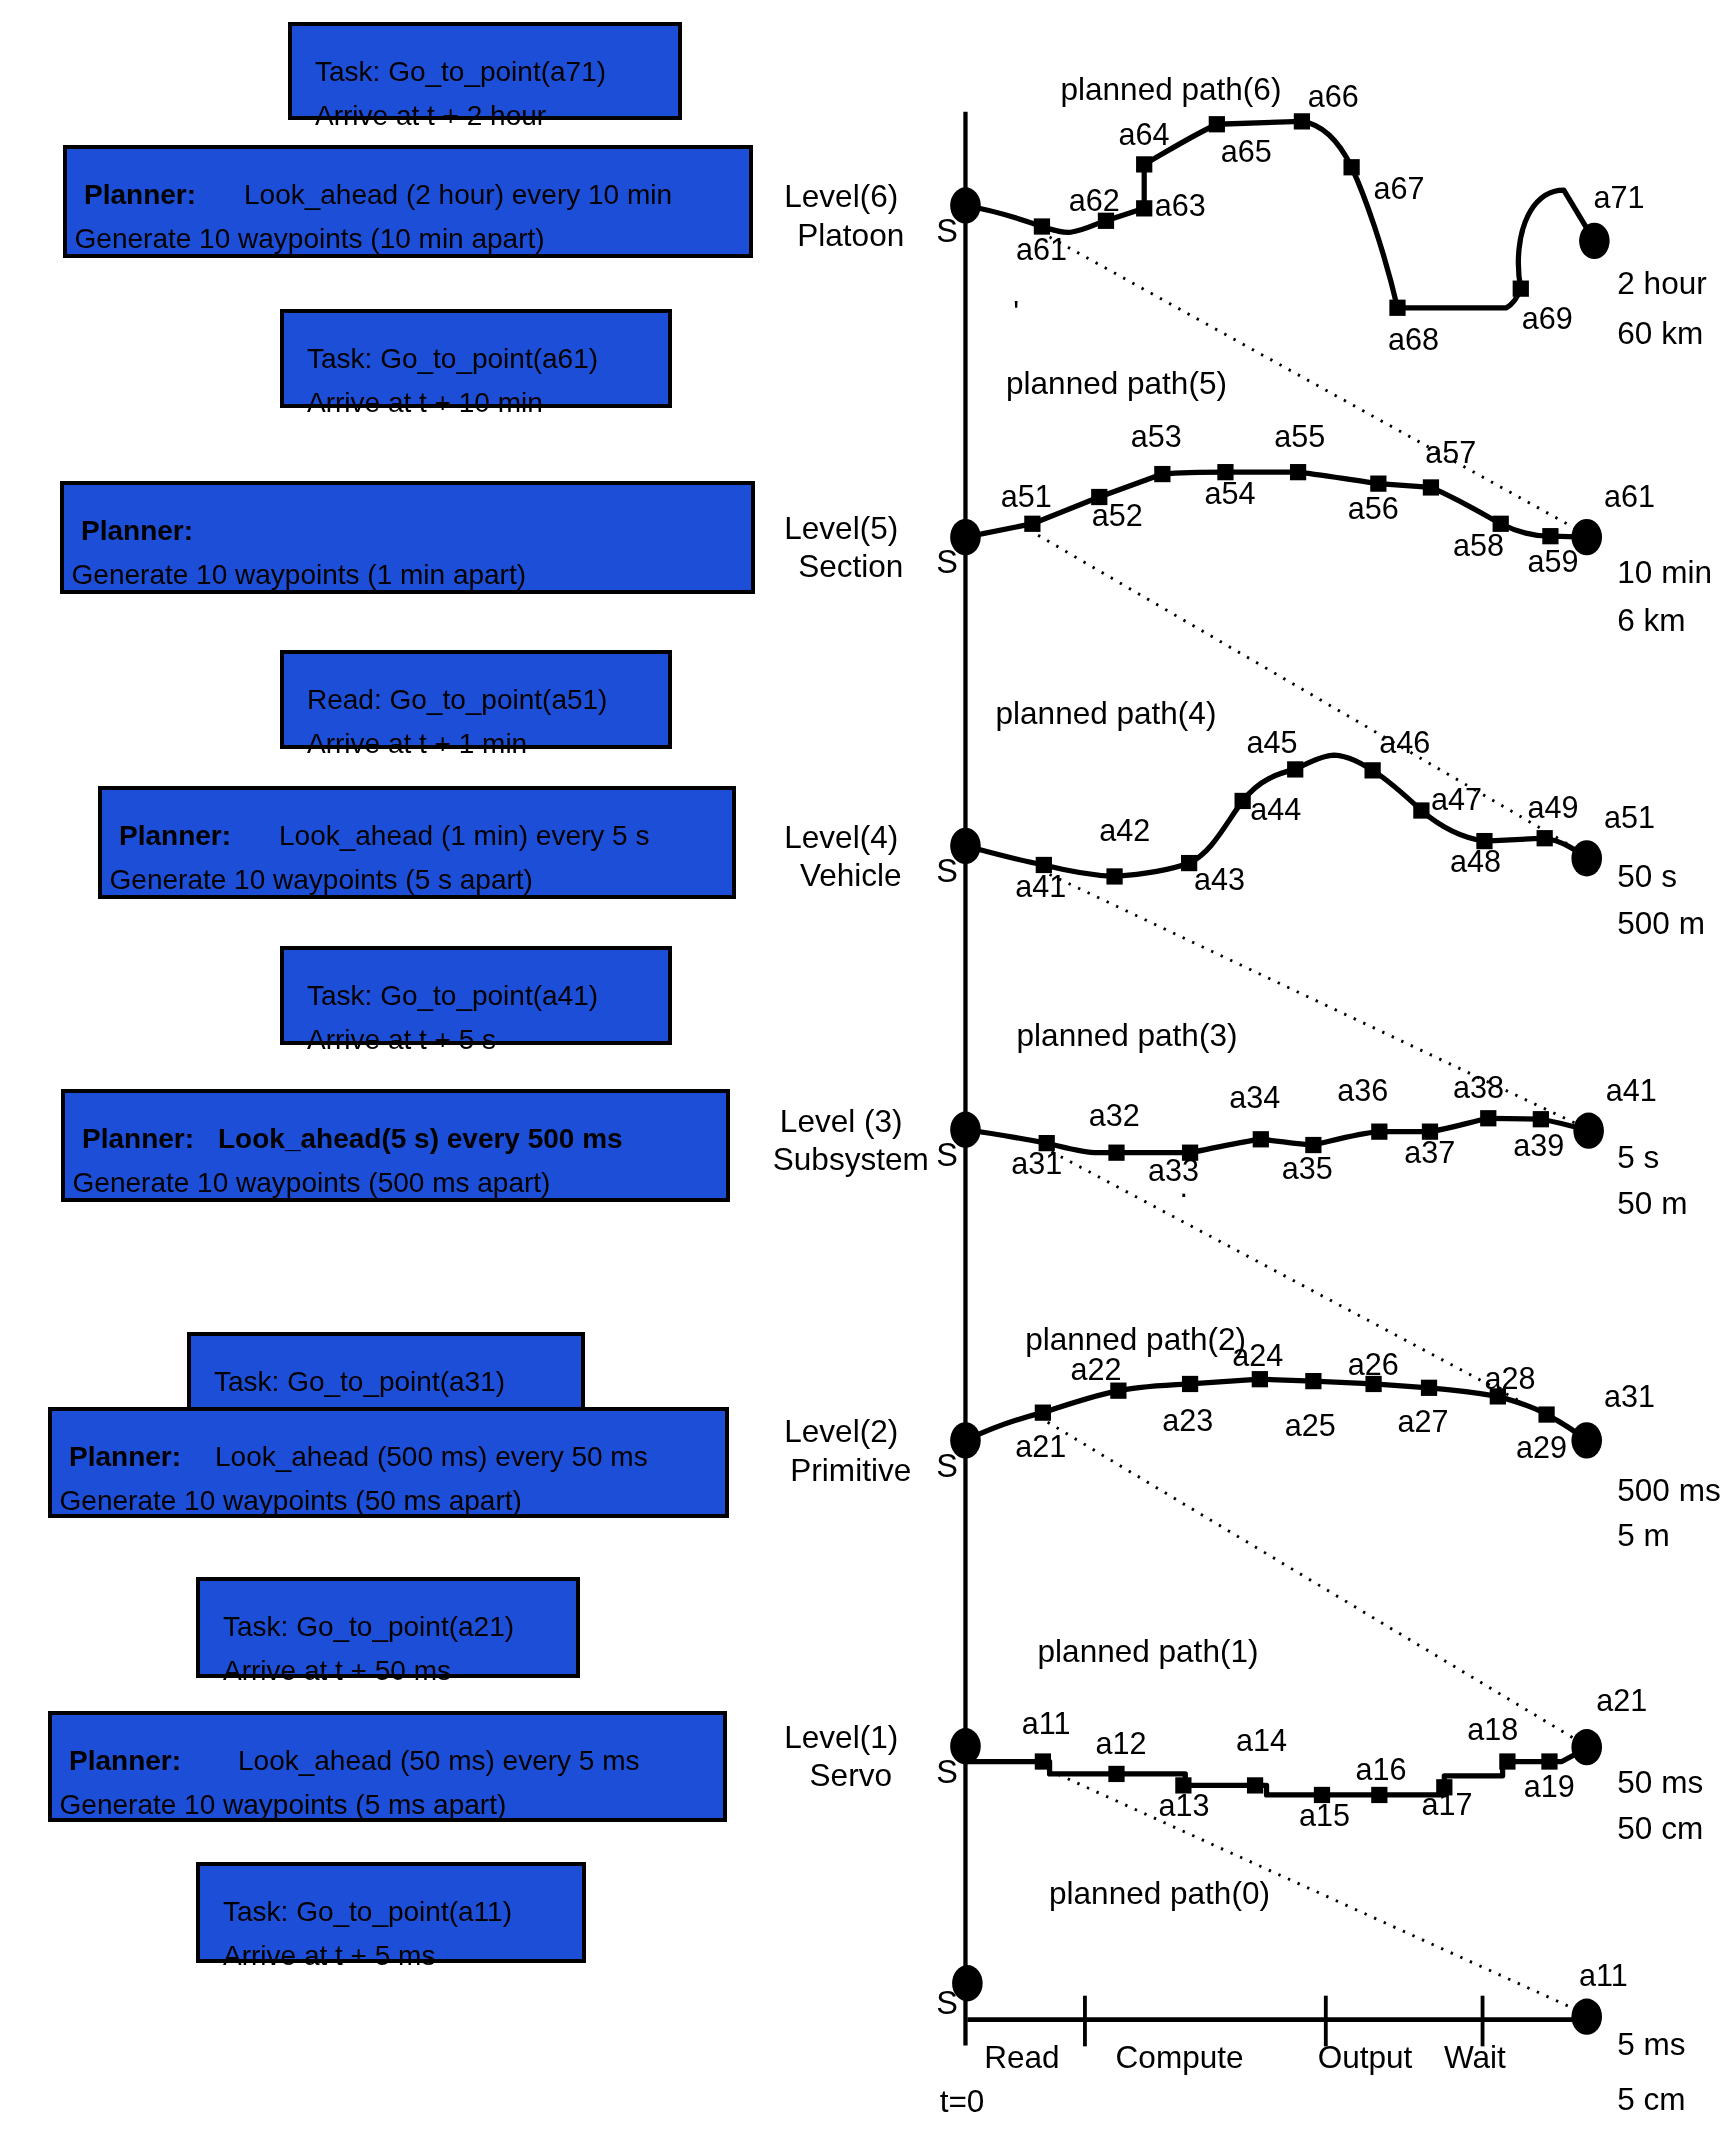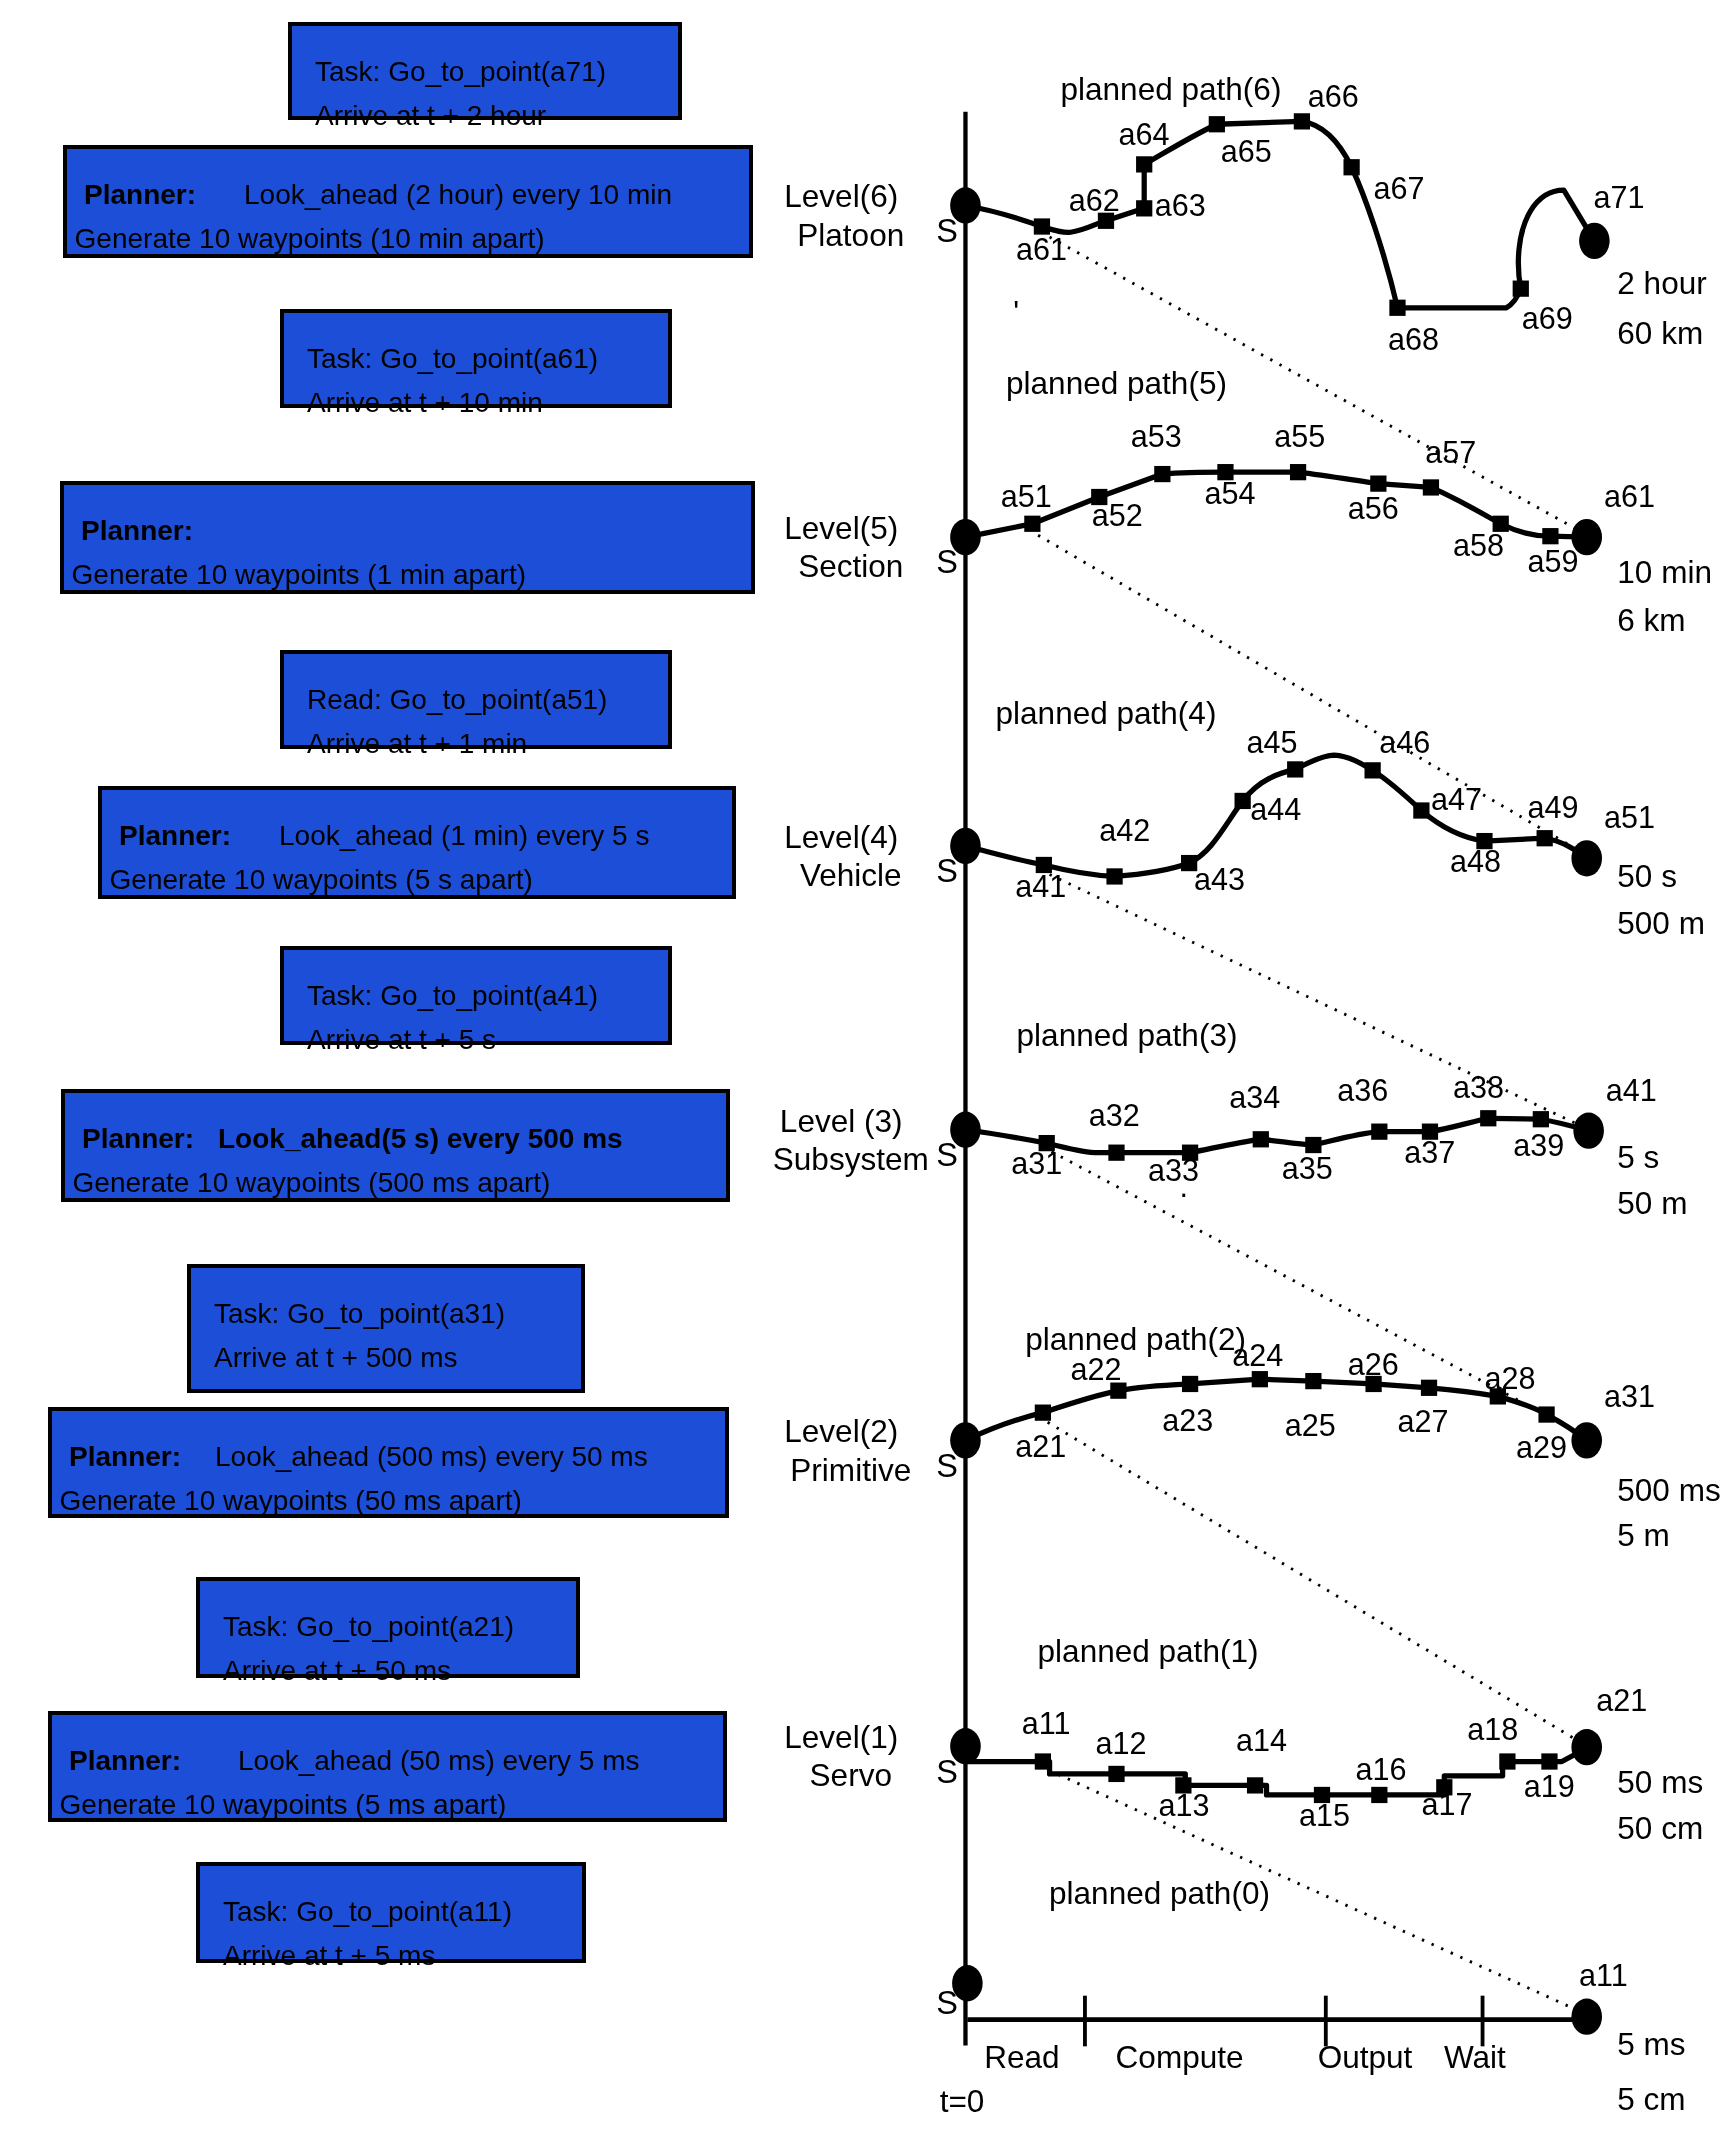--- a/index.html
+++ b/index.html
@@ -243,21 +243,21 @@
         <div class="pl2">Generate 10 waypoints (5 s apart)</div>
       </div>
       <div class="box" style="left: 280px; top: 946px; width: 392px; height: 99px;">
         <div class="tl">Task:  Go_to_point(a41)</div>
         <div class="tl">Arrive at t + 5 s</div>
       </div>
       <div class="box" style="left: 61px; top: 1089px; width: 669px; height: 113px;">
         <div class="pl1"><span class="prefix">Planner:</span><span class="rest" style="left: 153px; font-weight: bold;">Look_ahead(5 s) every 500 ms</span></div>
         <div class="pl2">Generate 10 waypoints (500 ms apart)</div>
       </div>
-      <div class="box" style="left: 187px; top: 1264px; width: 398px; height: 129px;">
+      <div class="box" style="left: 187px; top: 1332px; width: 398px; height: 129px;">
         <div class="tl">Task:  Go_to_point(a31)</div>
         <div class="tl">Arrive at t + 500 ms</div>
       </div>
       <div class="box" style="left: 48px; top: 1407px; width: 681px; height: 111px;">
         <div class="pl1"><span class="prefix">Planner:</span><span class="rest" style="left: 163px;">Look_ahead (500 ms) every 50 ms</span></div>
         <div class="pl2">Generate 10 waypoints (50 ms apart)</div>
       </div>
       <div class="box" style="left: 196px; top: 1577px; width: 384px; height: 101px;">
         <div class="tl">Task:  Go_to_point(a21)</div>
         <div class="tl">Arrive at t + 50 ms</div>

